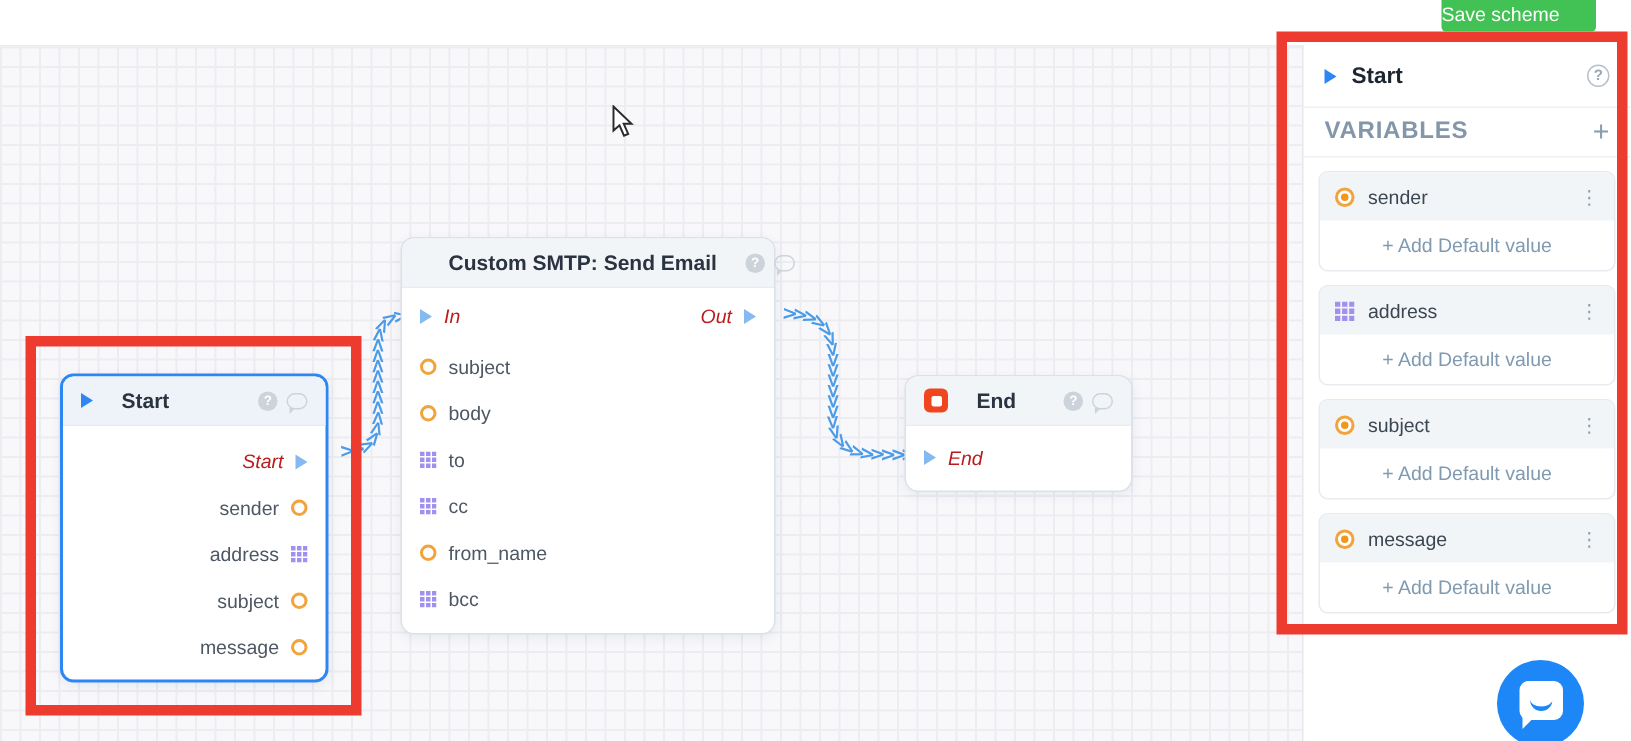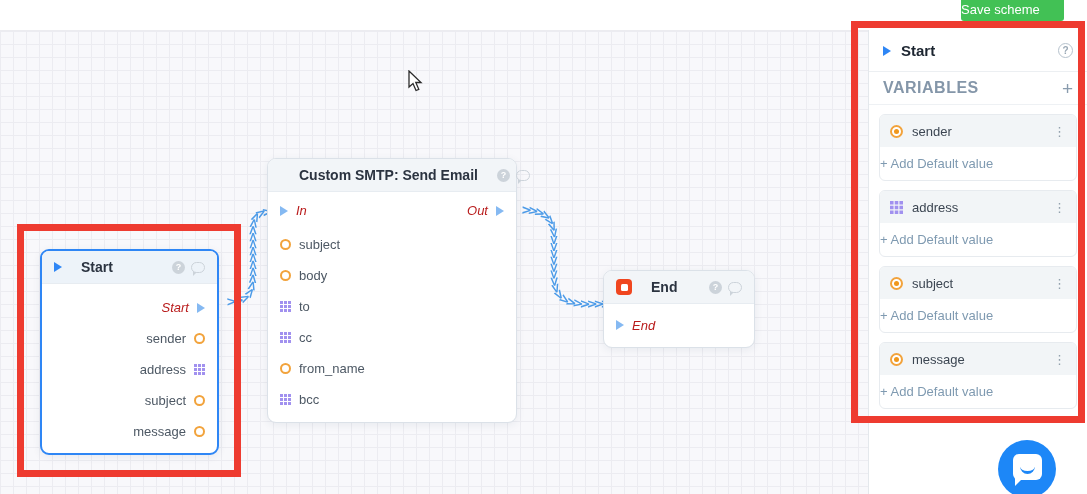--- a/index.html
+++ b/index.html
@@ -41,21 +41,21 @@
   .tri-blue  { border-width:5px 0 5px 8px; border-color:transparent transparent transparent #2e86f5; }
   .tri-light { border-width:5px 0 5px 8px; border-color:transparent transparent transparent #85b9f2; }
 
   
   .node-start { left:40px; top:249px; width:179px; height:206px; }
   .node-start .body { padding-top:8px; }
   .node-smtp  { left:267px; top:158px; width:250px; height:265px; }
   .node-smtp .inout { display:flex; align-items:center; height:37px; padding:0 12px; font-size:13px; }
   .node-smtp .inout .left  { display:flex; align-items:center; gap:8px; flex:1; }
   .node-smtp .inout .right { display:flex; align-items:center; gap:8px; }
-  .node-end { left:603px; top:250px; width:152px; height:78px;margin-top:20px; }
+  .node-end { left:603px; top:250px; width:152px; height:78px; }
   .node-end .prow { height:42px; }
   .end-ic { width:16px; height:16px; background:#f0461f; border-radius:4px; display:flex;
             align-items:center; justify-content:center; }
   .end-ic::before { content:""; width:7px; height:7px; background:#fff; border-radius:1.5px; }
   .smtp-ic { display:flex; }
 
   
   .annot { position:absolute; border:7px solid #ee3b30; z-index:40; pointer-events:none; }
   .annot-left  { left:17px;  top:224px; width:224px; height:253px; }
   .annot-right { left:851px; top:21px;  width:234px; height:402px; }
@@ -74,21 +74,21 @@
   .sb-vars .plus { font-size:19px; color:#8a9cae; font-weight:normal; line-height:1; cursor:pointer; }
   .cards { display:flex; flex-direction:column; gap:9px; padding:9px 10px; }
   .card { border:1px solid #e7ebef; border-radius:6px; overflow:hidden; background:#fff; }
   .chead { display:flex; align-items:center; gap:9px; height:32px; padding:0 10px; background:#f2f5f7; }
   .cname { flex:1; font-size:13px; color:#3c4652; }
   .vic-circle { width:13px; height:13px; border:2px solid #f2a33c; border-radius:50%; background:#fff;
                 display:flex; align-items:center; justify-content:center; flex:0 0 auto; }
   .vic-circle::before { content:""; width:5px; height:5px; border-radius:50%; background:#f0971c; }
   .vic-grid { width:13px; height:13px; flex:0 0 auto; }
   .kebab { color:#93a1ae; font-size:13px; line-height:1; cursor:pointer; }
-  .cbody { height:33px; display:flex; align-items:center; }
+  .cbody { height:33px; display:flex; align-items:center; justify-content:center; }
   .addlink { font-size:13px; color:#7f9ab1; cursor:pointer; }
 
   
   .save-btn { position:absolute; left:961px; top:0; width:103px; height:21px; background:#42c155;
               color:#fff; font-size:13px; text-align:left; line-height:20px; border-radius:0 0 3px 3px;
               z-index:45; cursor:pointer; }
 
   
   .chat { position:absolute; left:998px; top:440px; width:58px; height:58px; border-radius:50%;
           background:#1d87f7; z-index:60; cursor:pointer; }

